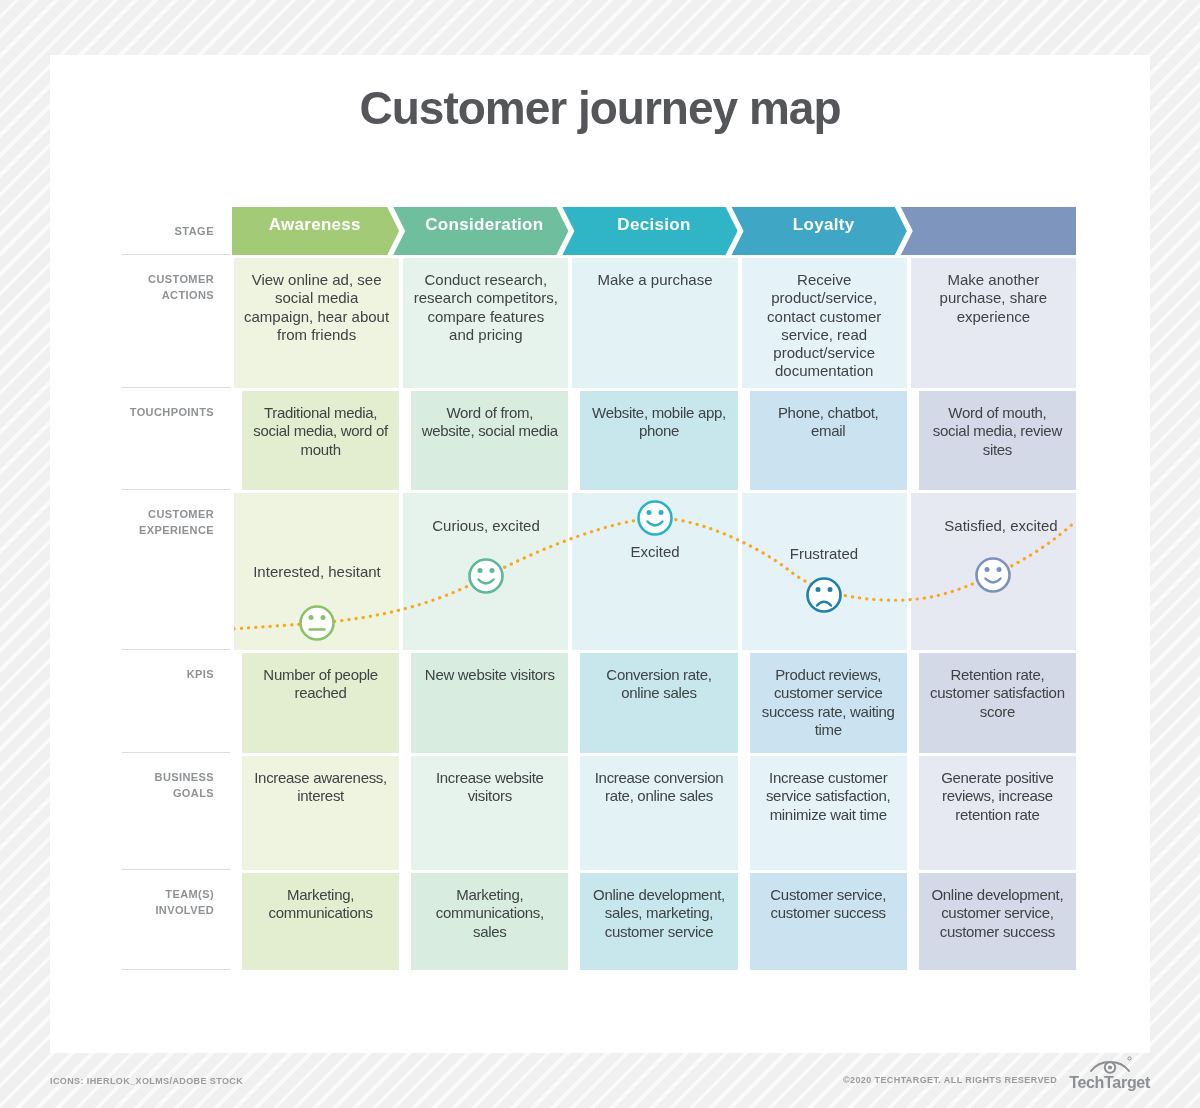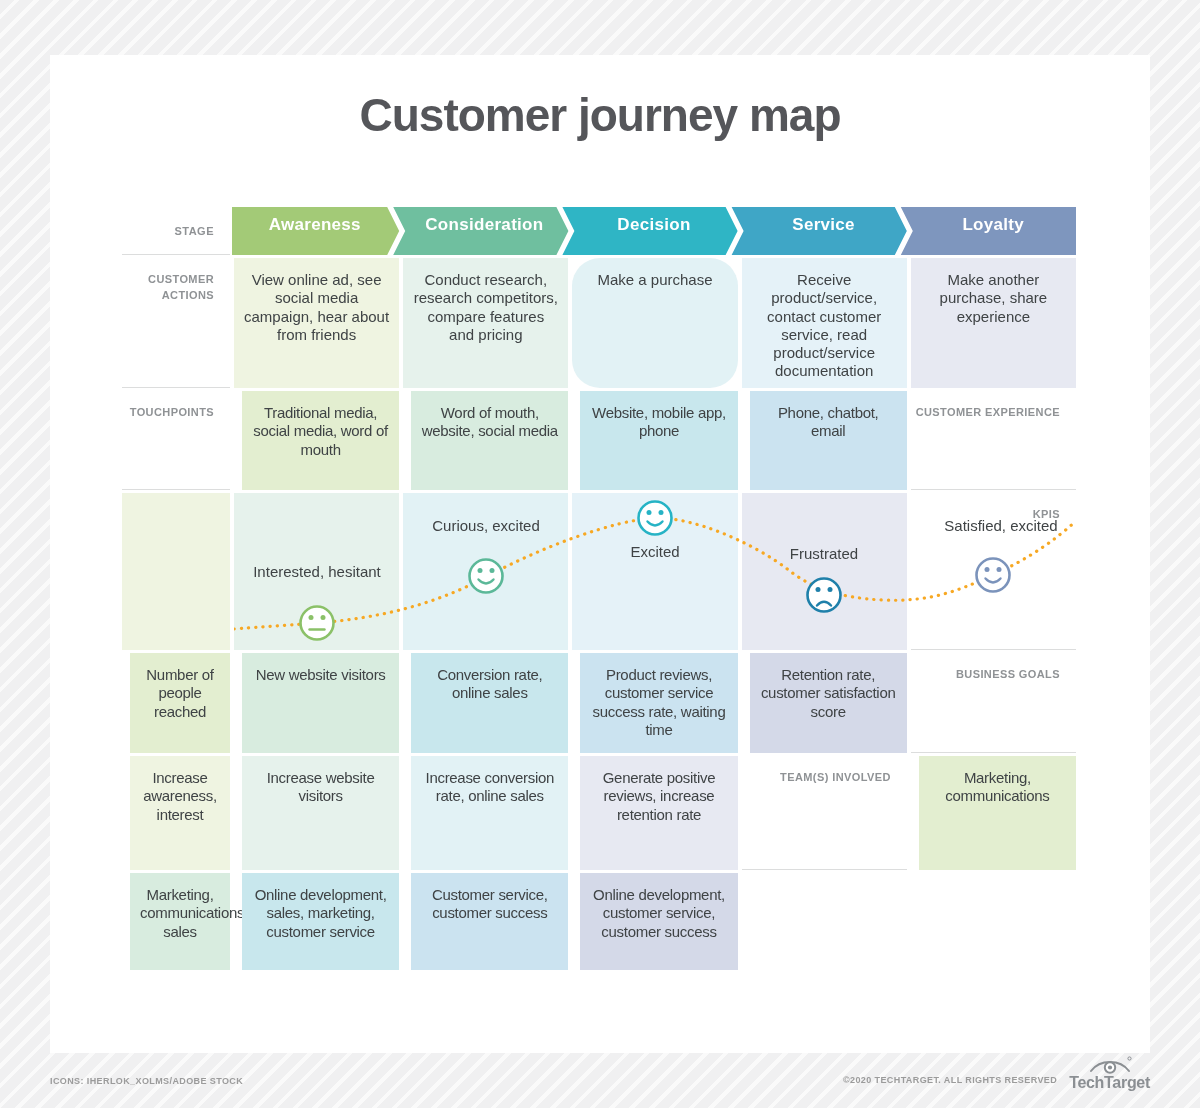--- a/index.html
+++ b/index.html
@@ -10,21 +10,21 @@
   }
   #page {
     position:relative; width:1200px; height:1108px;
     background:repeating-linear-gradient(135deg,#f0f0f1 0px,#f0f0f1 10px,#fafafa 10px,#fafafa 14px);
   }
   .card {
     position:absolute; left:50px; top:55px; width:1100px; height:998px;
     background:#ffffff;
   }
   .page-title {
-    position:absolute; left:0; top:88px; width:1200px;
+    position:absolute; left:0; top:81px; width:1200px;
     text-align:center; font-size:46px; font-weight:800; letter-spacing:-1px;
     color:#55565a;
   }
   
   #stage-label {
     position:absolute; left:122px; top:207px; width:108px; height:48px;
     display:flex; align-items:center; justify-content:flex-end;
     padding-right:16px; font-size:11px; font-weight:bold; letter-spacing:.5px;
     color:#8f9295; border-bottom:1px solid #dcdddd;
   }
@@ -94,52 +94,53 @@
         <polygon points="0,0 155.2,0 167.2,24 155.2,48 0,48" fill="#a3ca77"></polygon>
         <polygon points="161.2,0 324.4,0 336.4,24 324.4,48 161.2,48 173.2,24" fill="#6fbf9f"></polygon>
         <polygon points="330.4,0 493.59999999999997,0 505.59999999999997,24 493.59999999999997,48 330.4,48 342.4,24" fill="#2fb5c5"></polygon>
         <polygon points="499.59999999999997,0 662.8,0 674.8,24 662.8,48 499.59999999999997,48 511.59999999999997,24" fill="#3fa6c6"></polygon>
         <polygon points="668.8,0 844,0 844,48 668.8,48 680.8,24" fill="#7e96be"></polygon>
       </svg></div>
   <div id="stage-texts">
       <div class="stage-text">Awareness</div>
       <div class="stage-text">Consideration</div>
       <div class="stage-text">Decision</div>
-      <div class="stage-text">Service</div>
       <div class="stage-text">Loyalty</div>
     </div>
 
   <div id="grid">
       <div class="rowlabel">CUSTOMER ACTIONS</div>
       <div class="cell" style="background: rgb(239, 244, 225);">View online ad, see social media campaign, hear about from friends</div>
       <div class="cell" style="background: rgb(230, 242, 236);">Conduct research, research competitors, compare features and pricing</div>
-      <div class="cell" style="background: rgb(226, 242, 245); border-radius: 28px;">Make a purchase</div>
+      <div class="cell" style="background: rgb(226, 242, 245);">Make a purchase</div>
       <div class="cell" style="background: rgb(229, 242, 248);">Receive product/service, contact customer service, read product/service documentation</div>
       <div class="cell" style="background: rgb(231, 233, 242);">Make another purchase, share experience</div>
       <div class="rowlabel">TOUCHPOINTS</div>
       <div class="cell cond" style="background: rgb(227, 238, 208);">Traditional media, social media, word of mouth</div>
-      <div class="cell cond" style="background: rgb(216, 236, 223);">Word of mouth, website, social media</div>
+      <div class="cell cond" style="background: rgb(216, 236, 223);">Word of from, website, social media</div>
       <div class="cell cond" style="background: rgb(200, 231, 237);">Website, mobile app, phone</div>
       <div class="cell cond" style="background: rgb(203, 227, 240);">Phone, chatbot, email</div>
+      <div class="cell cond" style="background: rgb(212, 217, 232);">Word of mouth, social media, review sites</div>
       <div class="rowlabel">CUSTOMER EXPERIENCE</div>
       <div class="cell" style="background: rgb(239, 244, 225);"></div>
       <div class="cell" style="background: rgb(230, 242, 236);"></div>
       <div class="cell" style="background: rgb(226, 242, 245);"></div>
       <div class="cell" style="background: rgb(229, 242, 248);"></div>
       <div class="cell" style="background: rgb(231, 233, 242);"></div>
       <div class="rowlabel">KPIS</div>
       <div class="cell cond" style="background: rgb(227, 238, 208);">Number of people reached</div>
       <div class="cell cond" style="background: rgb(216, 236, 223);">New website visitors</div>
       <div class="cell cond" style="background: rgb(200, 231, 237);">Conversion rate, online sales</div>
       <div class="cell cond" style="background: rgb(203, 227, 240);">Product reviews, customer service success rate, waiting time</div>
       <div class="cell cond" style="background: rgb(212, 217, 232);">Retention rate, customer satisfaction score</div>
       <div class="rowlabel">BUSINESS GOALS</div>
       <div class="cell cond" style="background: rgb(239, 244, 225);">Increase awareness, interest</div>
       <div class="cell cond" style="background: rgb(230, 242, 236);">Increase website visitors</div>
       <div class="cell cond" style="background: rgb(226, 242, 245);">Increase conversion rate, online sales</div>
+      <div class="cell cond" style="background: rgb(229, 242, 248);">Increase customer service satisfaction, minimize wait time</div>
       <div class="cell cond" style="background: rgb(231, 233, 242);">Generate positive reviews, increase retention rate</div>
       <div class="rowlabel">TEAM(S) INVOLVED</div>
       <div class="cell cond" style="background: rgb(227, 238, 208);">Marketing, communications</div>
       <div class="cell cond" style="background: rgb(216, 236, 223);">Marketing, communications, sales</div>
       <div class="cell cond" style="background: rgb(200, 231, 237);">Online development, sales, marketing, customer service</div>
       <div class="cell cond" style="background: rgb(203, 227, 240);">Customer service, customer success</div>
       <div class="cell cond" style="background: rgb(212, 217, 232);">Online development, customer service, customer success</div>
     </div>
 
   <div id="exp-overlay">

